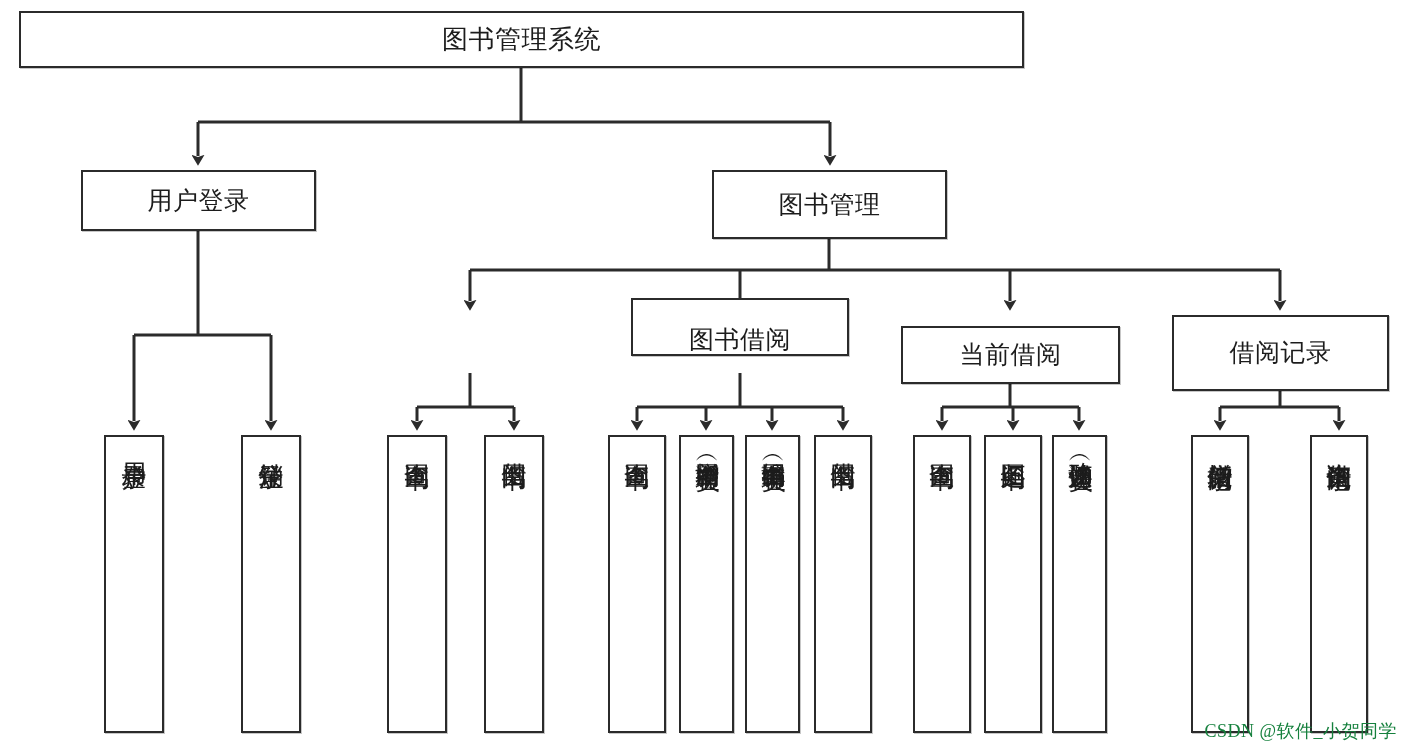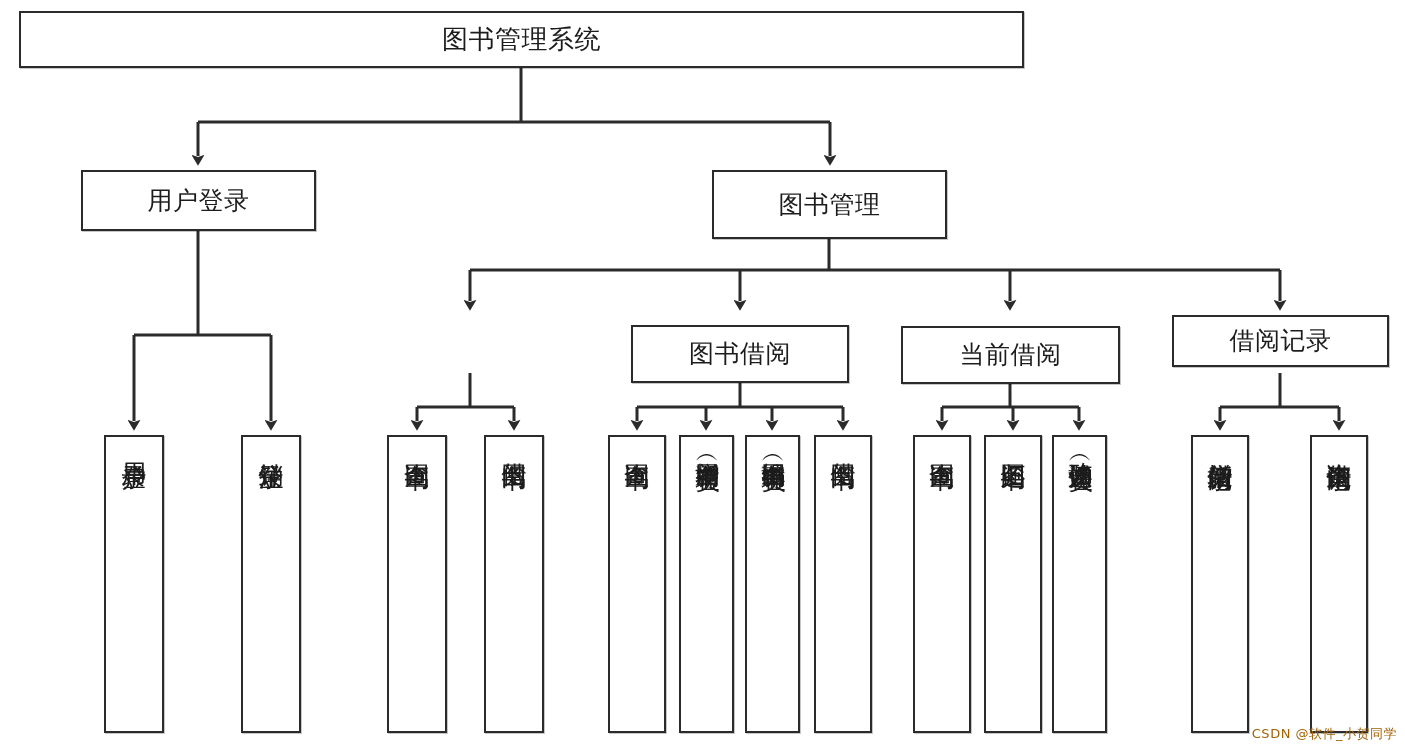--- a/index.html
+++ b/index.html
@@ -63,25 +63,26 @@
     letter-spacing: 1px;
     white-space: pre;
   }
   .node.leaf.tall .label {
     font-size: 24px;
   }
   #watermark {
     position: absolute;
     right: 8px;
     bottom: 4px;
-    font-size: 13px;
-    color: #a16207;
+    font-size: 18px;
+    color: #15803d;
     letter-spacing: 0.5px;
     white-space: nowrap;
     user-select: none;
+    font-family: Liberation Serif, serif;
   }
 </style>
 </head>
 <body>
 
 <div id="canvas">
 
   <svg id="edges" viewBox="0 0 1405 747" xmlns="http://www.w3.org/2000/svg">
     <defs>
       <marker id="arw" markerWidth="11" markerHeight="13" refX="1.2" refY="6.5" orient="auto" markerUnits="userSpaceOnUse">
@@ -136,27 +137,27 @@
     <span class="label">图书管理系统</span>
   </div>
 
   <div class="node horizontal" style="left:81px; top:170px; width:235px; height:61px;">
     <span class="label">用户登录</span>
   </div>
   <div class="node horizontal" style="left:712px; top:170px; width:235px; height:69px;">
     <span class="label">图书管理</span>
   </div>
 
-  <div class="node horizontal" style="left:631px; top:325px; width:218px; height:58px;">
+  <div class="node horizontal" style="left:631px; top:298px; width:218px; height:58px;align-items:flex-end;">
     <span class="label">图书借阅</span>
   </div>
   <div class="node horizontal" style="left:901px; top:315px; width:219px; height:58px;margin-top:11px;">
     <span class="label">当前借阅</span>
   </div>
-  <div class="node horizontal" style="left:1172px; top:315px; width:217px; height:52px;">
+  <div class="node horizontal" style="left:1172px; top:315px; width:217px; height:76px;">
     <span class="label">借阅记录</span>
   </div>
 
   <div class="node leaf" style="left:104px; top:435px; width:60px; height:298px;">
     <span class="label">用户登录</span>
   </div>
   <div class="node leaf" style="left:241px; top:435px; width:60px; height:298px;">
     <span class="label">注销登录</span>
   </div>
 

